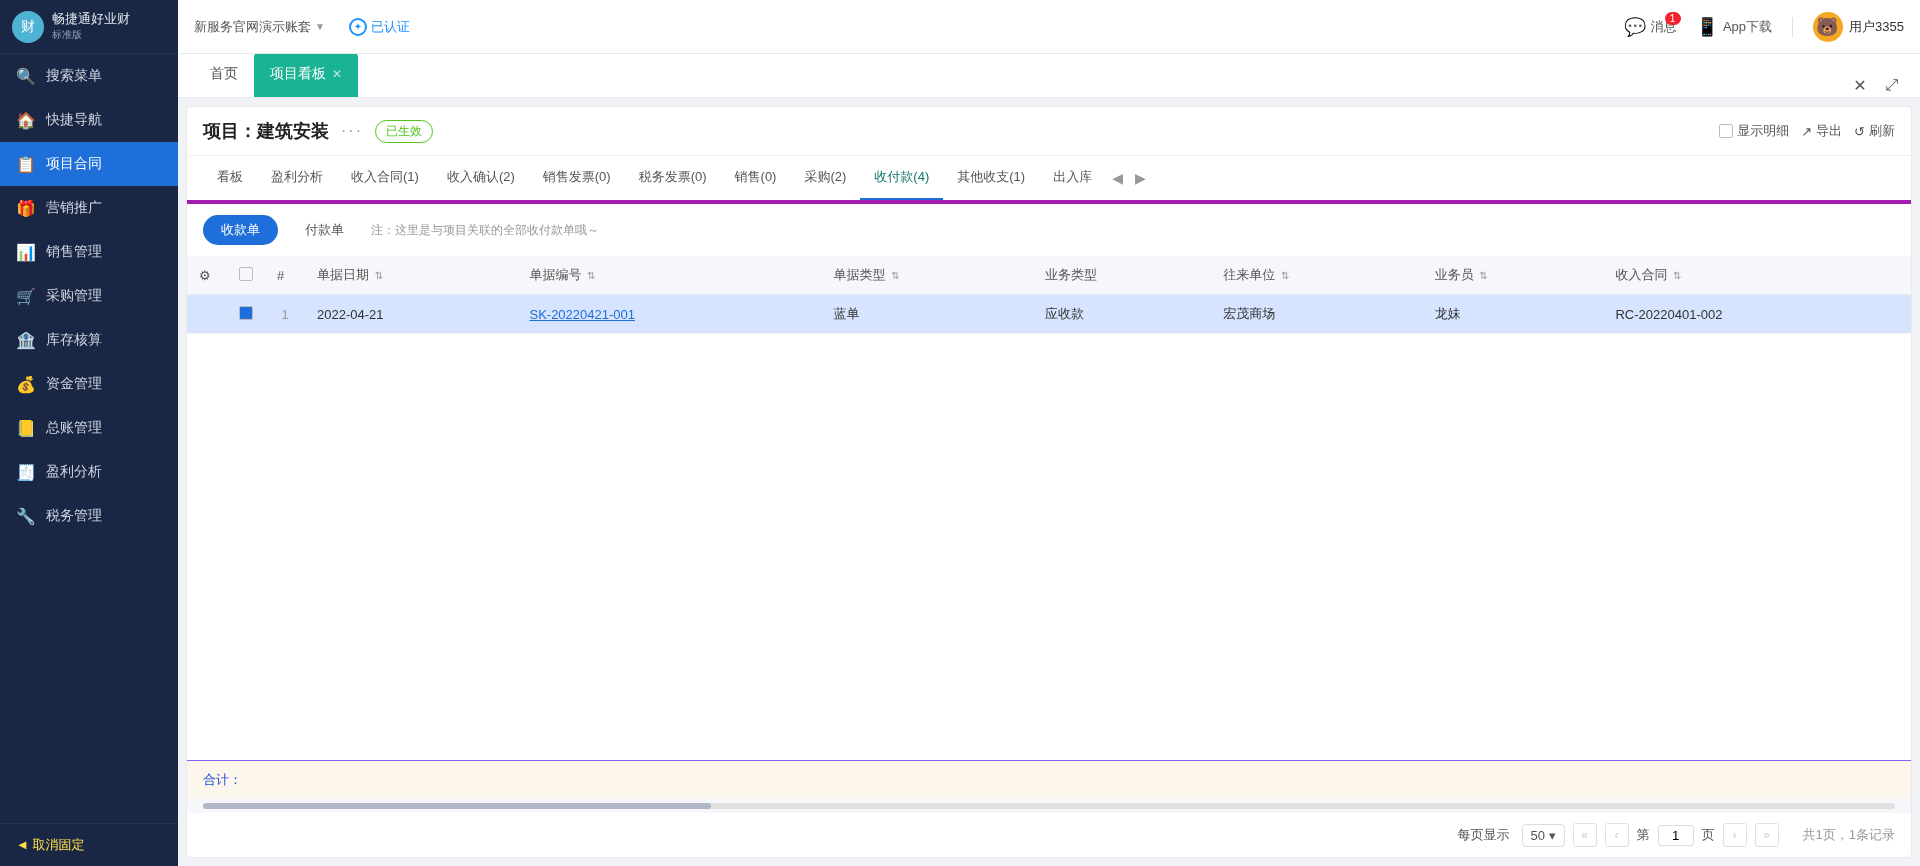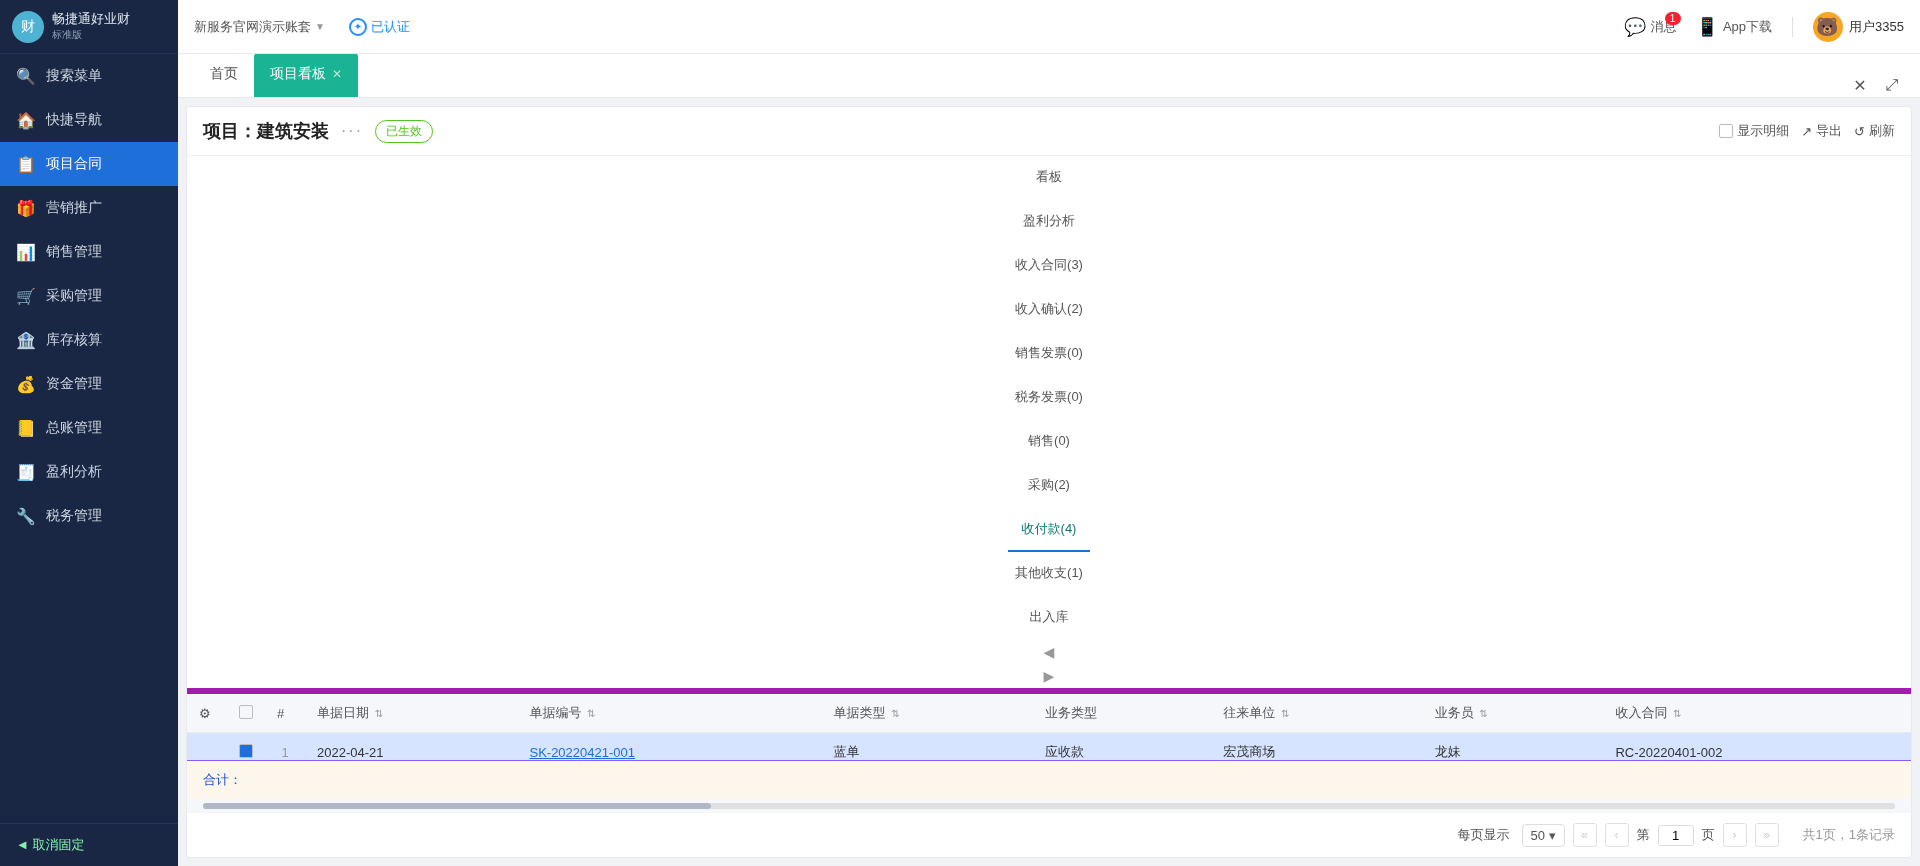--- a/index.html
+++ b/index.html
@@ -68,21 +68,21 @@
       font-size: 16px;
       flex-shrink: 0;
     }
     .sidebar-item-label { font-size: 14px; }
     .sidebar-footer {
       padding: 12px 16px;
       border-top: 1px solid #253356;
       display: flex;
       align-items: center;
       cursor: pointer;
-      color: #86efac;
+      color: #fde047;
       font-size: 13px;
     }
 
     
     .main {
       flex: 1;
       display: flex;
       flex-direction: column;
       height: 100%;
       overflow: hidden;
@@ -286,25 +286,24 @@
       border: 1px solid #bbb;
       border-radius: 2px;
       margin-right: 4px;
     }
 
     
     .sub-nav {
       display: flex;
       align-items: center;
       padding: 0 16px;
-      border-bottom: 6px solid #a21caf;
+      border-bottom: 4px solid #a21caf;
       flex-shrink: 0;
       overflow-x: auto;
       position: relative;
-      flex-direction: column;
     }
     .sub-nav::-webkit-scrollbar { display: none; }
     .sub-nav-item {
       padding: 12px 14px;
       cursor: pointer;
       font-size: 13px;
       color: #555;
       white-space: nowrap;
       border-bottom: 2px solid transparent;
       transition: color 0.15s;
@@ -639,33 +638,38 @@
           <div class="header-action-item">
             <span>↺</span>
             <span>刷新</span>
           </div>
         </div>
       </div>
 
       <div class="sub-nav">
         <div class="sub-nav-item">看板</div>
         <div class="sub-nav-item">盈利分析</div>
-        <div class="sub-nav-item">收入合同(3)</div>
+        <div class="sub-nav-item">收入合同(1)</div>
         <div class="sub-nav-item">收入确认(2)</div>
         <div class="sub-nav-item">销售发票(0)</div>
         <div class="sub-nav-item">税务发票(0)</div>
         <div class="sub-nav-item">销售(0)</div>
         <div class="sub-nav-item">采购(2)</div>
         <div class="sub-nav-item active">收付款(4)</div>
         <div class="sub-nav-item">其他收支(1)</div>
         <div class="sub-nav-item">出入库</div>
         <span class="sub-nav-arrow">◀</span>
         <span class="sub-nav-arrow">▶</span>
       </div>
 
+      <div class="sub-tab-area">
+        <button class="sub-tab-btn active">收款单</button>
+        <button class="sub-tab-btn inactive">付款单</button>
+        <span class="sub-tab-note">注：这里是与项目关联的全部收付款单哦～</span>
+      </div>
 
       <div class="table-container">
         <table>
           <thead>
             <tr>
               <th style="width:40px;">
                 <span>⚙</span>
               </th>
               <th style="width:36px;">
                 <span class="checkbox-cell"></span>

